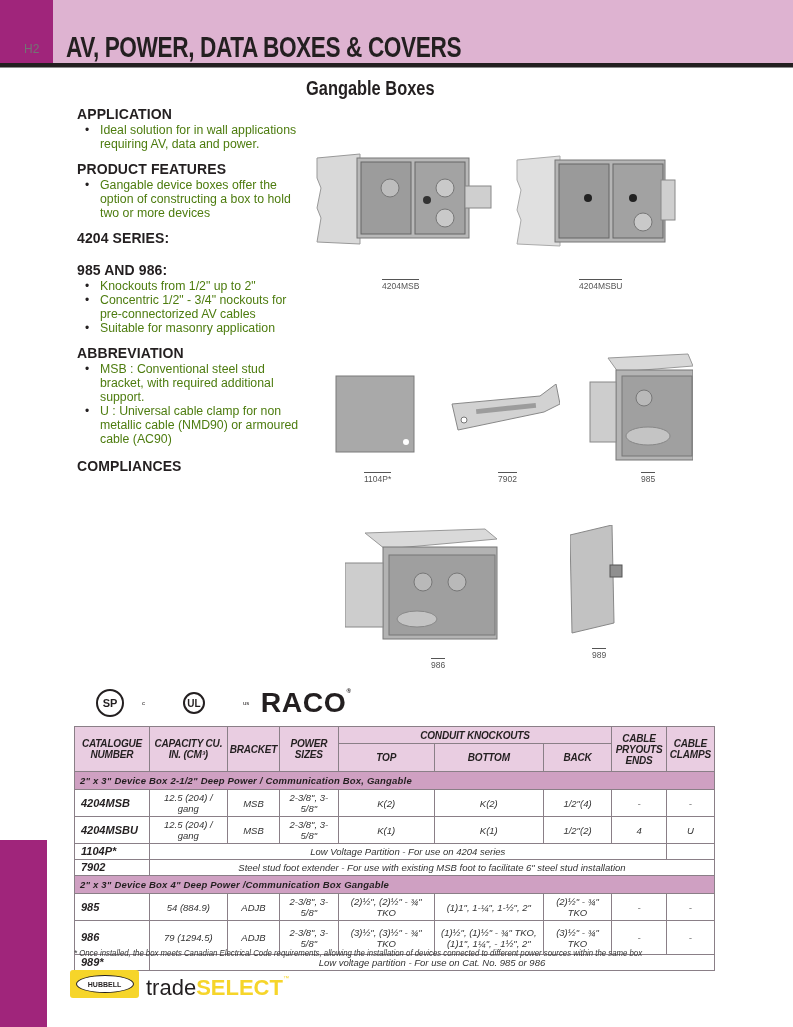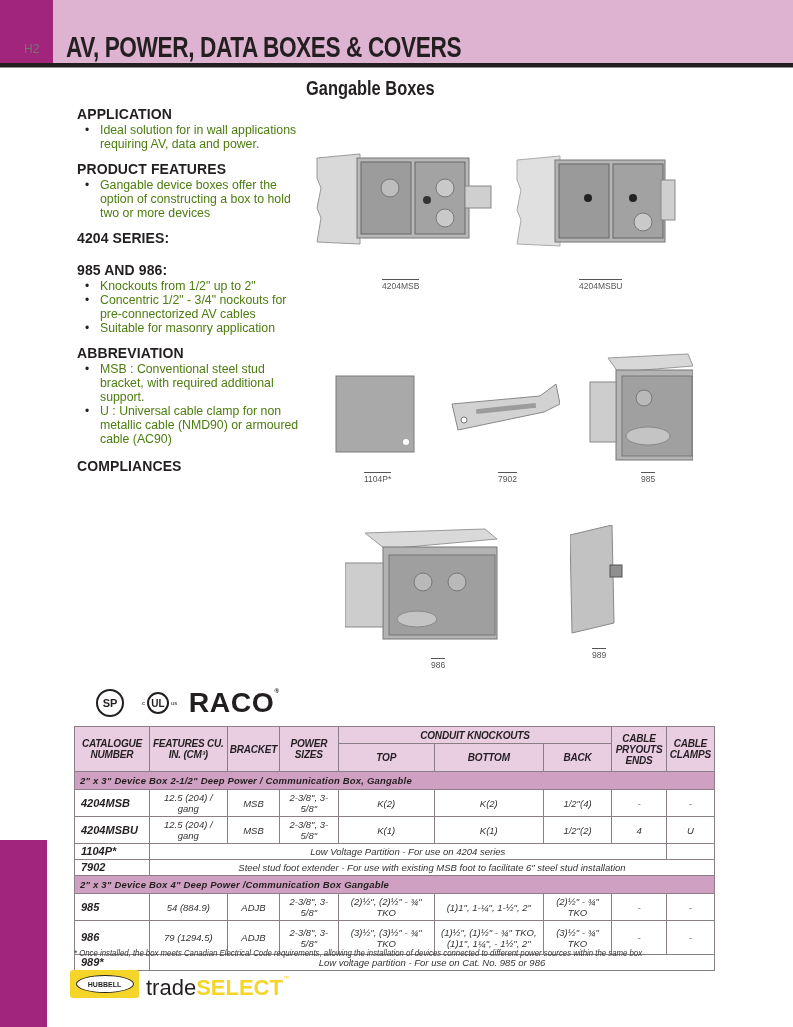--- a/index.html
+++ b/index.html
@@ -21,21 +21,21 @@
   .sec-head:first-child { margin-top: 0; }
   ul.bullets { list-style: none; }
   ul.bullets li { position: relative; padding-left: 23px; font-size: 12.3px; line-height: 14px; color: #4d7c0f; }
   ul.bullets li::before { content: "\2022"; position: absolute; left: 8px; top: 0; font-size: 12px; color: #231f20; }
   .product-label { position: absolute; font-size: 8.5px; color: #555; border-top: 1px solid #555; padding-top: 1px; white-space: nowrap; }
   .img-box { position: absolute; }
 
   .compliance-logos { position: absolute; left: 96px; top: 686px; height: 34px; display: flex; align-items: center; }
   .csa-logo { width: 28px; height: 28px; border: 2.5px solid #231f20; border-radius: 50%; display: flex; align-items: center; justify-content: center;
               font-weight: bold; font-size: 11px; }
-  .ul-logo { display: flex; align-items: center; margin-left: 18px; font-size: 6px; }
+  .ul-logo { display: flex; align-items: center; margin-left: 18px; font-size: 6px; gap: 36px; }
   .ul-circle { width: 22px; height: 22px; border: 2px solid #231f20; border-radius: 50%; display: flex; align-items: center; justify-content: center;
                font-size: 10px; font-weight: bold; margin: 0 2px; }
   .raco-logo { margin-left: 14px; font-size: 27px; font-weight: bold; letter-spacing: 0.5px; transform: scaleX(1.05); }
   .raco-logo sup { font-size: 6px; vertical-align: top; }
 
   table.spec { position: absolute; left: 74px; top: 726px; width: 641px; border-collapse: collapse; font-size: 9.5px; font-style: italic; }
   table.spec th, table.spec td { border: 1px solid #8a7f87; text-align: center; vertical-align: middle; }
   table.spec th { background: #e9cde1; font-weight: bold; font-size: 10px; line-height: 11px; padding: 2px 1px;
                   letter-spacing: -0.2px; }
   table.spec td { padding: 2px 3px; color: #333; line-height: 11px; background: #fff; }
@@ -171,21 +171,21 @@
       <col style="width:57px">
     <col style="width:94px">
       <col style="width:106px">
       <col style="width:67px">
       <col style="width:53px">
       <col style="width:47px">
   </colgroup>
   <thead>
     <tr style="height:17px">
       <th rowspan="2">CATALOGUE NUMBER</th>
-      <th rowspan="2">FEATURES CU. IN. (CM³)</th>
+      <th rowspan="2">CAPACITY CU. IN. (CM³)</th>
       <th rowspan="2">BRACKET</th>
       <th rowspan="2">POWER SIZES</th>
       <th colspan="3">CONDUIT KNOCKOUTS</th>
       <th rowspan="2">CABLE PRYOUTS ENDS</th>
       <th rowspan="2">CABLE CLAMPS</th>
     </tr>
     <tr style="height:28px">
       <th>TOP</th>
       <th>BOTTOM</th>
       <th>BACK</th>

